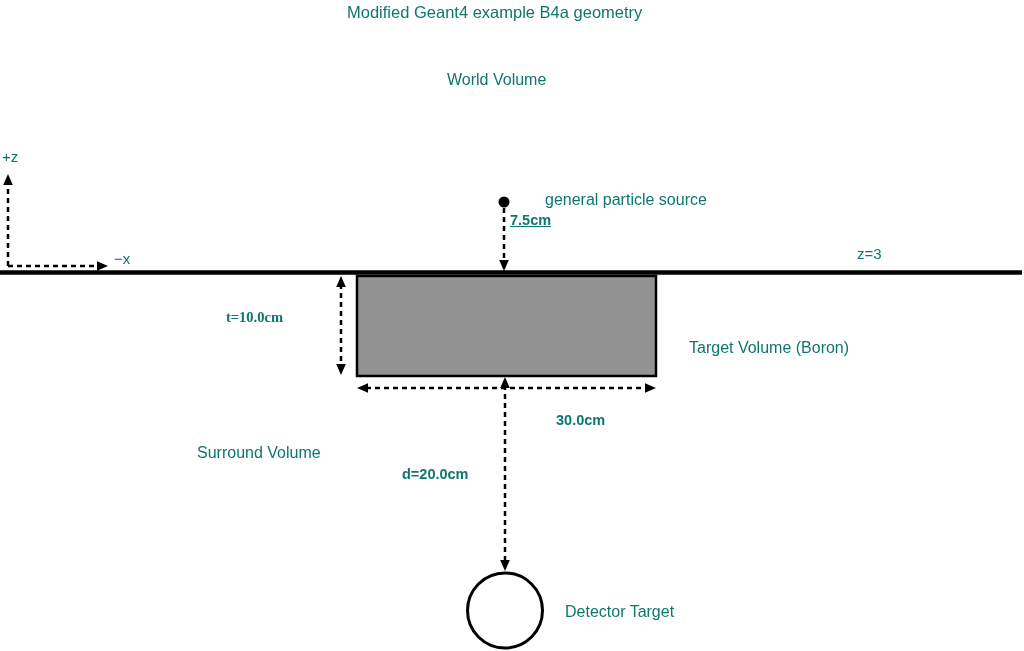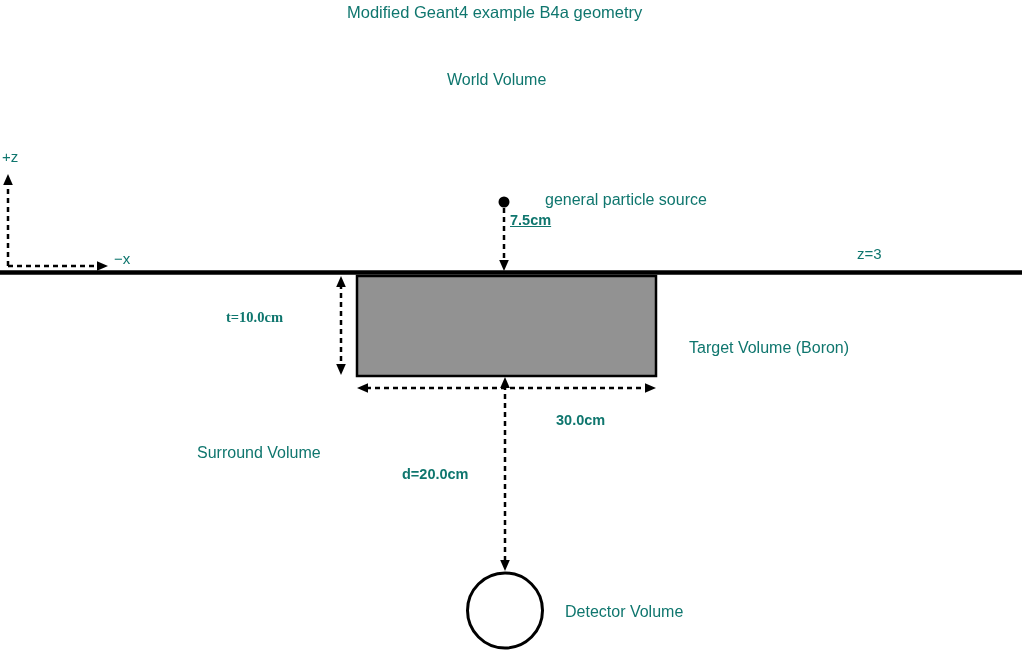--- a/index.html
+++ b/index.html
@@ -106,15 +106,15 @@
   <div class="lbl dim" style="left:226px; top:310px;font-family:Liberation Serif, serif;">t=10.0cm</div>
 
   <div class="lbl" style="left:689px; top:299px;margin-top:40px;">Target Volume (Boron)</div>
 
   <div class="lbl dim" style="left:556px; top:397px;margin-top:16px;">30.0cm</div>
 
   <div class="lbl" style="left:197px; top:428px;margin-top:16px;">Surround Volume</div>
 
   <div class="lbl dim" style="left:402px; top:467px;">d=20.0cm</div>
 
-  <div class="lbl" style="left:565px; top:603px;">Detector Volume</div>
+  <div class="lbl" style="left:565px; top:603px;">Detector Target</div>
 
 </div>
 
 </body></html>

